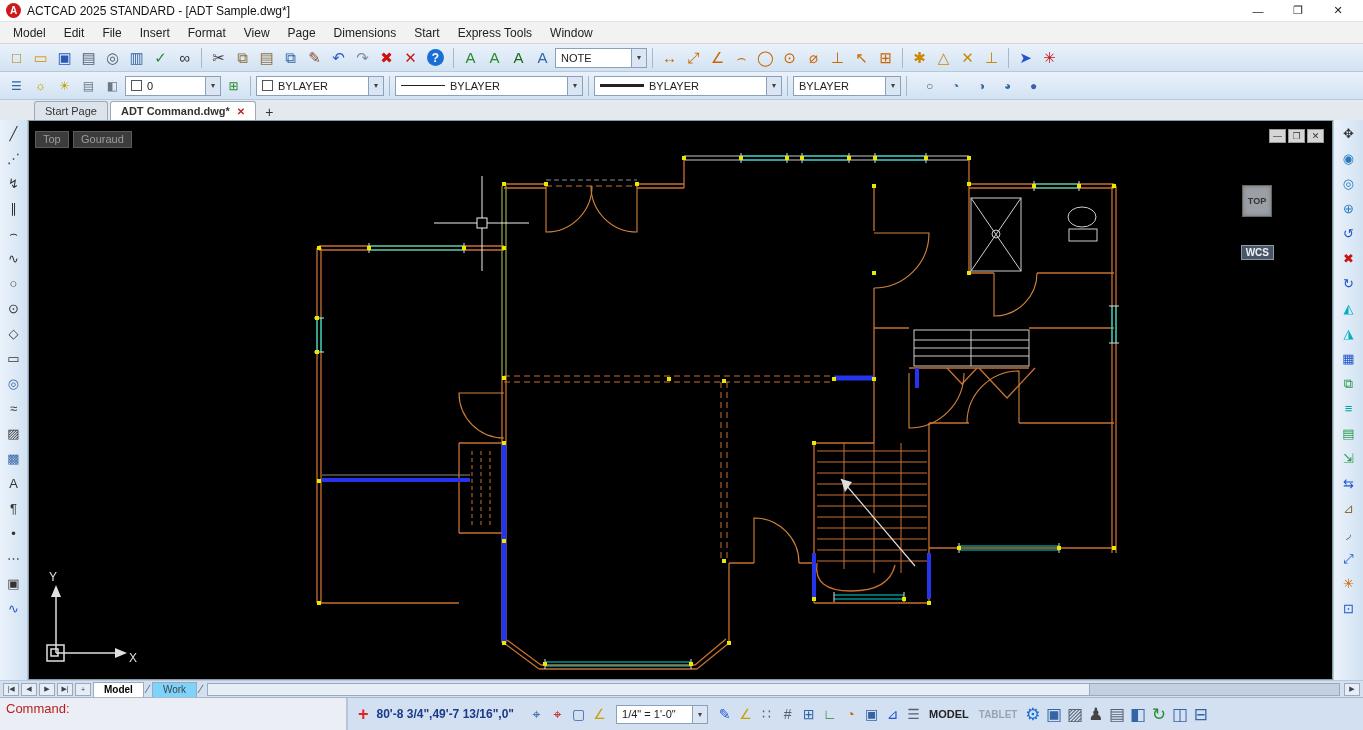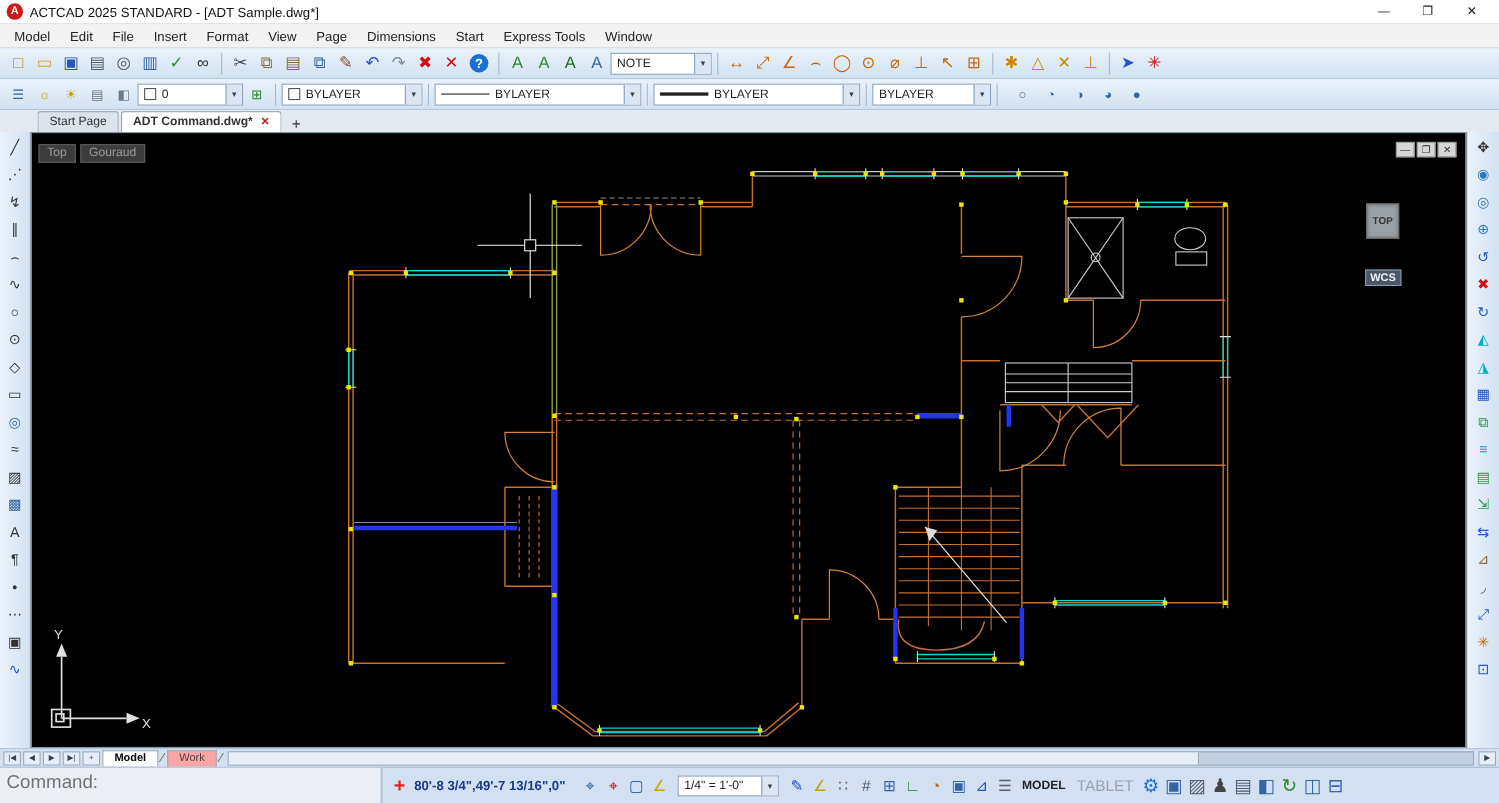--- a/index.html
+++ b/index.html
@@ -51,34 +51,34 @@
   .mdi { position:absolute; top:8px; right:8px; display:flex; gap:2px; }
   .mdi span { width:17px; height:14px; background:#d6d6d6; border:1px solid #999; font-size:9px; display:flex; align-items:center; justify-content:center; color:#333; }
   .viewcube { position:absolute; top:64px; right:60px; width:30px; height:32px; background:#9aa0a6; border:1px solid #666; color:#333; font-size:9px; font-weight:bold; display:flex; align-items:center; justify-content:center; box-shadow:inset 0 0 4px #777; }
   .wcs { position:absolute; top:124px; right:58px; background:#4a5666; color:#eef2f8; border:1px solid #8899aa; font-size:10px; font-weight:bold; padding:1px 4px; }
 
   
   .sheetnav { height:17px; background:#d2e0f0; display:flex; align-items:center; font-size:10px; gap:2px; padding:0 3px; border-top:1px solid #b8c8da; }
   .nav-btn { min-width:16px; height:13px; background:#e6edf6; border:1px solid #9aaabb; display:flex; align-items:center; justify-content:center; font-size:7px; color:#334455; padding:0 2px; }
   .sheet-tab { padding:0 10px; height:15px; display:flex; align-items:center; background:#ffffff; border:1px solid #9aaabb; border-bottom:none; font-size:10px; }
   .sheet-tab.active { font-weight:bold; }
-  .sheet-tab.inactive { background:#fca5a5; color:#444; }
+  .sheet-tab.inactive { background:#7dd3fc; color:#444; }
   .tab-slash { color:#667; font-size:12px; padding:0 1px; }
   .scroll-track { flex:1; height:13px; background:#c2d0e2; border:1px solid #9aaabb; position:relative; margin:0 2px; }
   .scroll-thumb { position:absolute; left:0; top:0; height:100%; width:78%; background:#e8eef6; border-right:1px solid #9aaabb; }
 
   
   .statusbar { height:33px; background:#d2e0f2; border-top:1px solid #a8b8cc; display:flex; align-items:center; font-size:11px; }
-  .cmd { width:348px; height:100%; background:#ebeff5; border-right:2px solid #b8c4d4; display:flex; align-items:flex-start; padding:3px 0 0 6px; font-size:17px; color:#737373; }
+  .cmd { width:348px; height:100%; background:#ebeff5; border-right:2px solid #b8c4d4; display:flex; align-items:flex-start; padding:3px 0 0 6px; font-size:13px; color:#b91c1c; }
   .crosshair-red { color:#e42222; font-size:18px; font-weight:bold; margin:0 8px 0 10px; line-height:1; }
   .coords { color:#1a3a8a; font-weight:bold; font-size:12px; margin-right:12px; white-space:nowrap; }
   .sb-icon { width:21px; height:22px; display:flex; align-items:center; justify-content:center; font-size:14px; line-height:1; }
   .scale-combo { margin:0 6px; width:92px; height:19px; }
   .mode-label { font-weight:bold; color:#222; margin:0 5px; font-size:11px; }
-  .tablet-label { font-weight:normal; color:#9aa4b0; margin:0 5px; font-size:14px;text-align:center; }
+  .tablet-label { font-weight:bold; color:#9aa4b0; margin:0 5px; font-size:10px;text-align:center; }
   .gear { font-size:17px; }
 </style>
 </head>
 <body>
 
 <div class="app">
 
   <div class="titlebar">
     <span class="app-icon">A</span>
     <span class="title-text">ACTCAD 2025 STANDARD - [ADT Sample.dwg*]</span>

